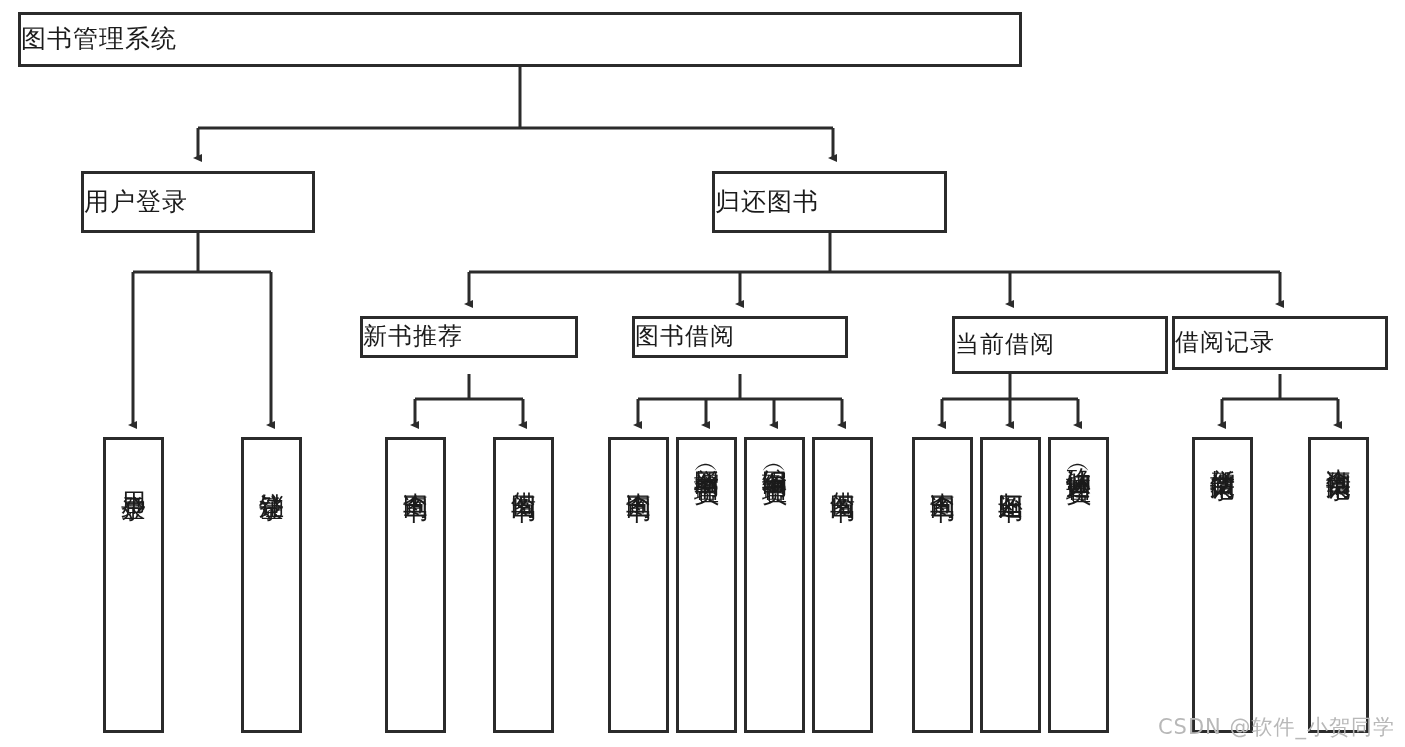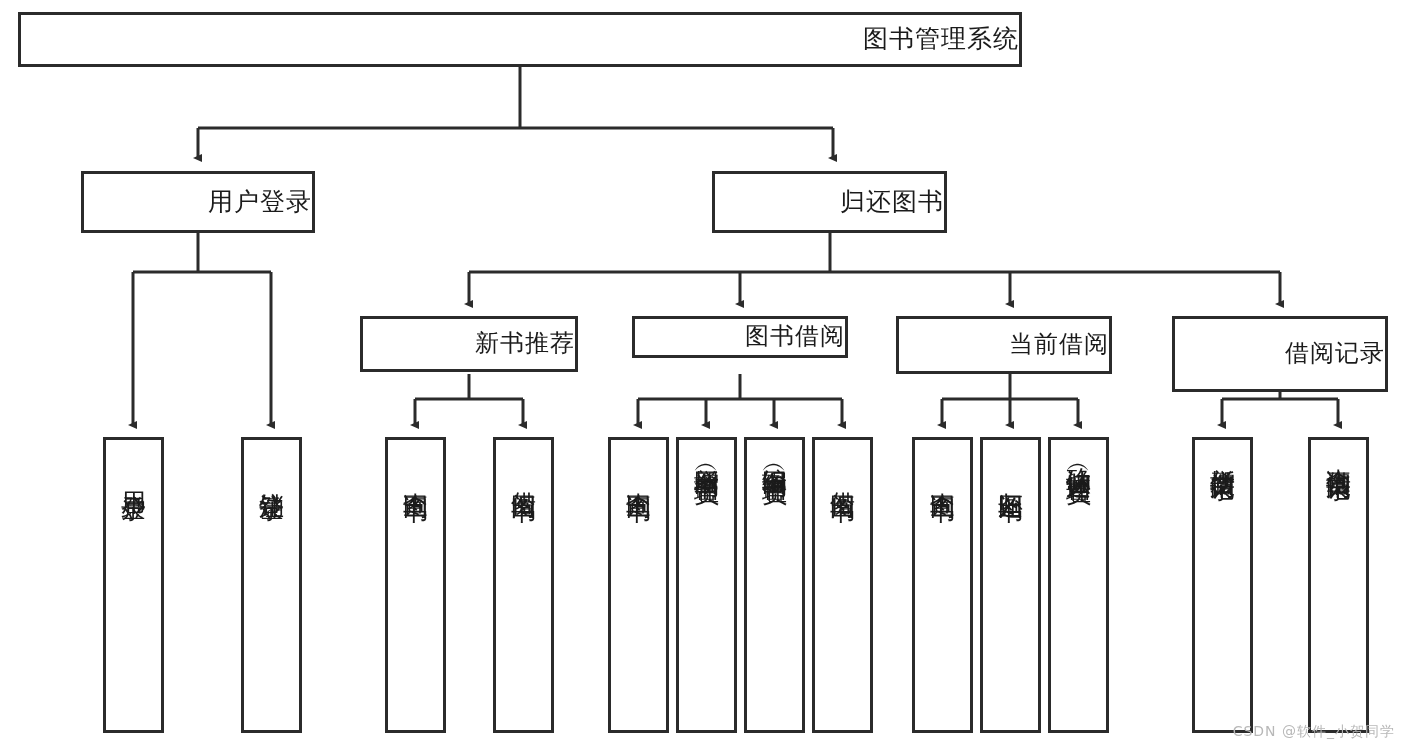--- a/index.html
+++ b/index.html
@@ -23,21 +23,21 @@
     height:747px;
     pointer-events:none;
   }
   .node{
     position:absolute;
     box-sizing:border-box;
     background:#ffffff;
     border:3px solid #2b2b2b;
     display:flex;
     align-items:center;
-    justify-content:flex-end;
+    justify-content:flex-start;
     text-align:center;
     z-index:2;
   }
   .node .label{
     display:block;
     line-height:1.15;
     letter-spacing:1px;
     color:#1b1b1b;
   }
   .node.root .label{ font-size:25px; }
@@ -56,21 +56,21 @@
     letter-spacing:2px;
     white-space:nowrap;
     margin:0 auto;
   }
   .node.leaf.mid .label{ margin-top:26px; }
   .node.leaf.tall .label{ margin-top:2px; }
   .watermark{
     position:absolute;
     right:10px;
     bottom:6px;
-    font-size:14px;
+    font-size:21px;
     color:#b8b8b8;
     letter-spacing:1px;
     z-index:5;
     white-space:nowrap;
     font-family:"DejaVu Sans","Liberation Sans",sans-serif;
   }
 </style>
 </head>
 <body>
 
@@ -130,30 +130,30 @@
     <span class="label">图书管理系统</span>
   </div>
 
   <div class="node lvl2" style="left:81px; top:171px; width:234px; height:62px;">
     <span class="label">用户登录</span>
   </div>
   <div class="node lvl2" style="left:712px; top:171px; width:235px; height:62px;">
     <span class="label">归还图书</span>
   </div>
 
-  <div class="node lvl3" style="left:360px; top:316px; width:218px; height:56px;">
+  <div class="node lvl3" style="left:360px; top:316px; width:218px; height:42px;">
     <span class="label">新书推荐</span>
   </div>
   <div class="node lvl3" style="left:632px; top:316px; width:216px; height:42px;">
     <span class="label">图书借阅</span>
   </div>
-  <div class="node lvl3" style="left:896px; top:316px; width:216px; height:58px;padding-left:40px;">
+  <div class="node lvl3" style="left:952px; top:316px; width:216px; height:58px;">
     <span class="label">当前借阅</span>
   </div>
-  <div class="node lvl3" style="left:1172px; top:316px; width:216px; height:76px;">
+  <div class="node lvl3" style="left:1172px; top:316px; width:216px; height:54px;">
     <span class="label">借阅记录</span>
   </div>
 
   <div class="node leaf mid" style="left:103px; top:437px; width:61px; height:296px;">
     <span class="label">用户登录</span>
   </div>
   <div class="node leaf mid" style="left:241px; top:437px; width:61px; height:296px;">
     <span class="label">注销登录</span>
   </div>
 

